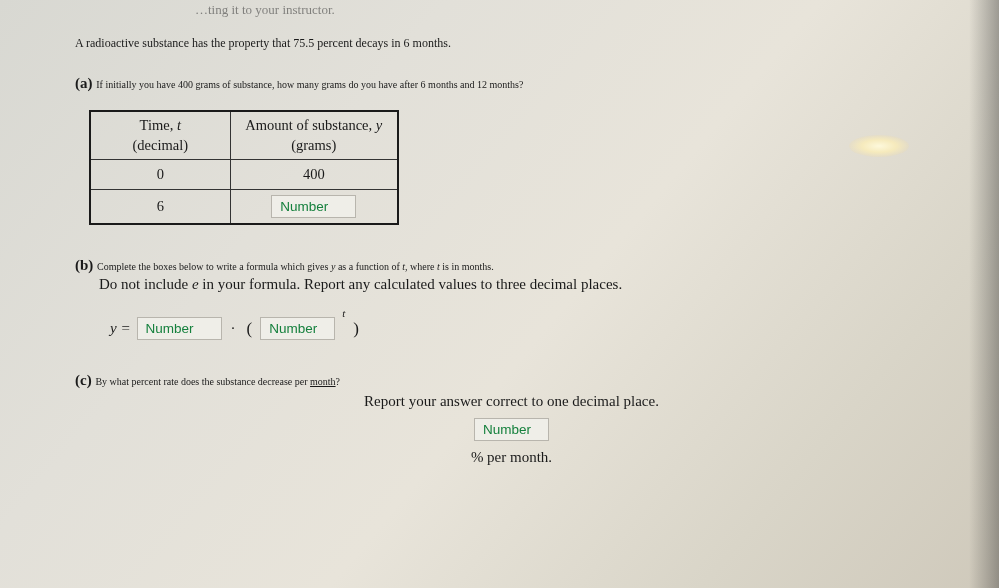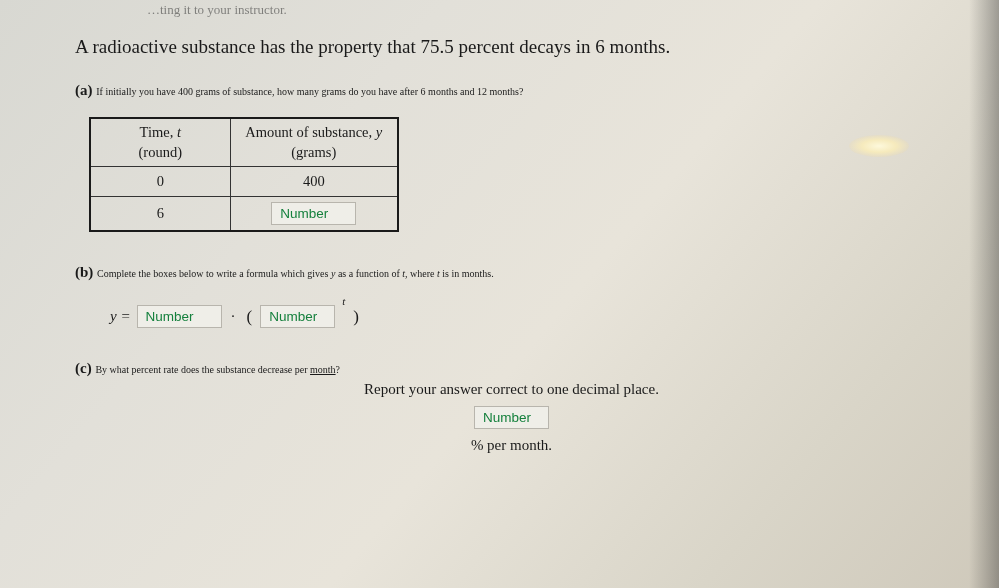--- a/index.html
+++ b/index.html
@@ -12,26 +12,26 @@
       background: linear-gradient(130deg, #d8d8d2 0%, #e2e0d9 30%, #e8e4da 55%, #d9d5c8 80%, #cfc9bb 100%);
       padding: 0 75px 25px 75px;
       position: relative;
       overflow: hidden;
     }
     .partial-top {
       font-size: 13px;
       color: #333;
       padding-top: 2px;
       padding-bottom: 18px;
-      margin-left: 72px;
+      margin-left: 120px;
       opacity: 0.55;
     }
     .problem-statement {
       margin-bottom: 24px;
-      font-size: 19px;
+      font-size: 12px;
     }
     .part {
       margin-bottom: 24px;
     }
     .part-label {
       font-weight: bold;
     }
     .part-text {
       display: inline;
       font-size: 10px;
@@ -137,21 +137,21 @@
   <span class="part-label">(a)</span>
   <span class="part-text">If initially you have 400 grams of substance, how many grams do you have after 6 months and 12 months?</span>
 </div>
 
 <table>
   <thead>
     <tr>
       <th class="col-time">
         <span>Time,</span>
         <span class="italic">t</span><br>
-        <span>(round)</span>
+        <span>(decimal)</span>
       </th>
       <th class="col-amount">
         <span>Amount of substance,</span>
         <span class="italic">y</span><br>
         <span>(grams)</span>
       </th>
     </tr>
   </thead>
   <tbody>
     <tr>
@@ -165,20 +165,23 @@
       </td>
     </tr>
   </tbody>
 </table>
 
 <div class="part">
   <span class="part-label">(b)</span>
   <span class="part-text">
     <span>Complete the boxes below to write a formula which gives </span><span class="italic">y</span><span> as a function of </span><span class="italic">t</span><span>, where </span><span class="italic">t</span><span> is in months.</span>
   </span>
+  <span class="part-text-line2">
+    <span>Do not include </span><span class="italic">e</span><span> in your formula. Report any calculated values to three decimal places.</span>
+  </span>
 </div>
 
 <div class="formula-row">
   <span>y =</span>
   <span class="input-box normal">Number</span>
   <span class="dot">·</span>
   <span class="paren">(</span>
   <span class="exp-wrap">
     <span class="input-box normal small">Number</span>
     <span class="exponent">t</span>

